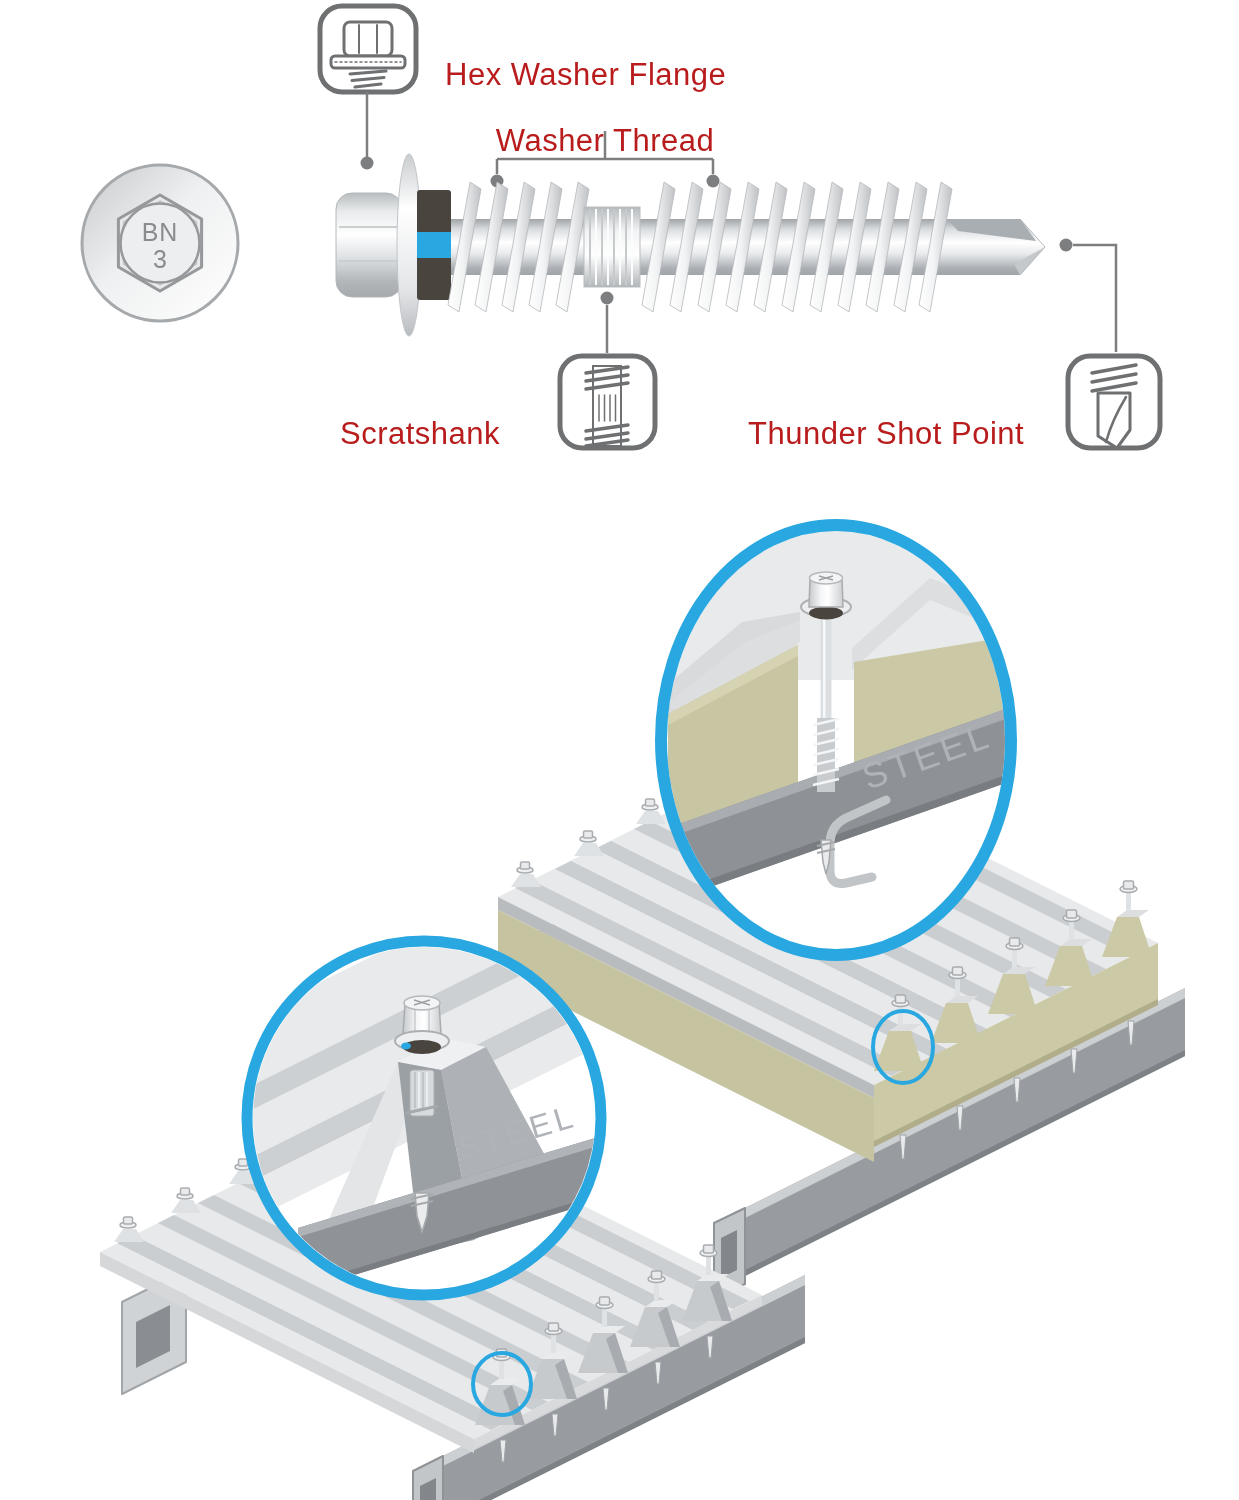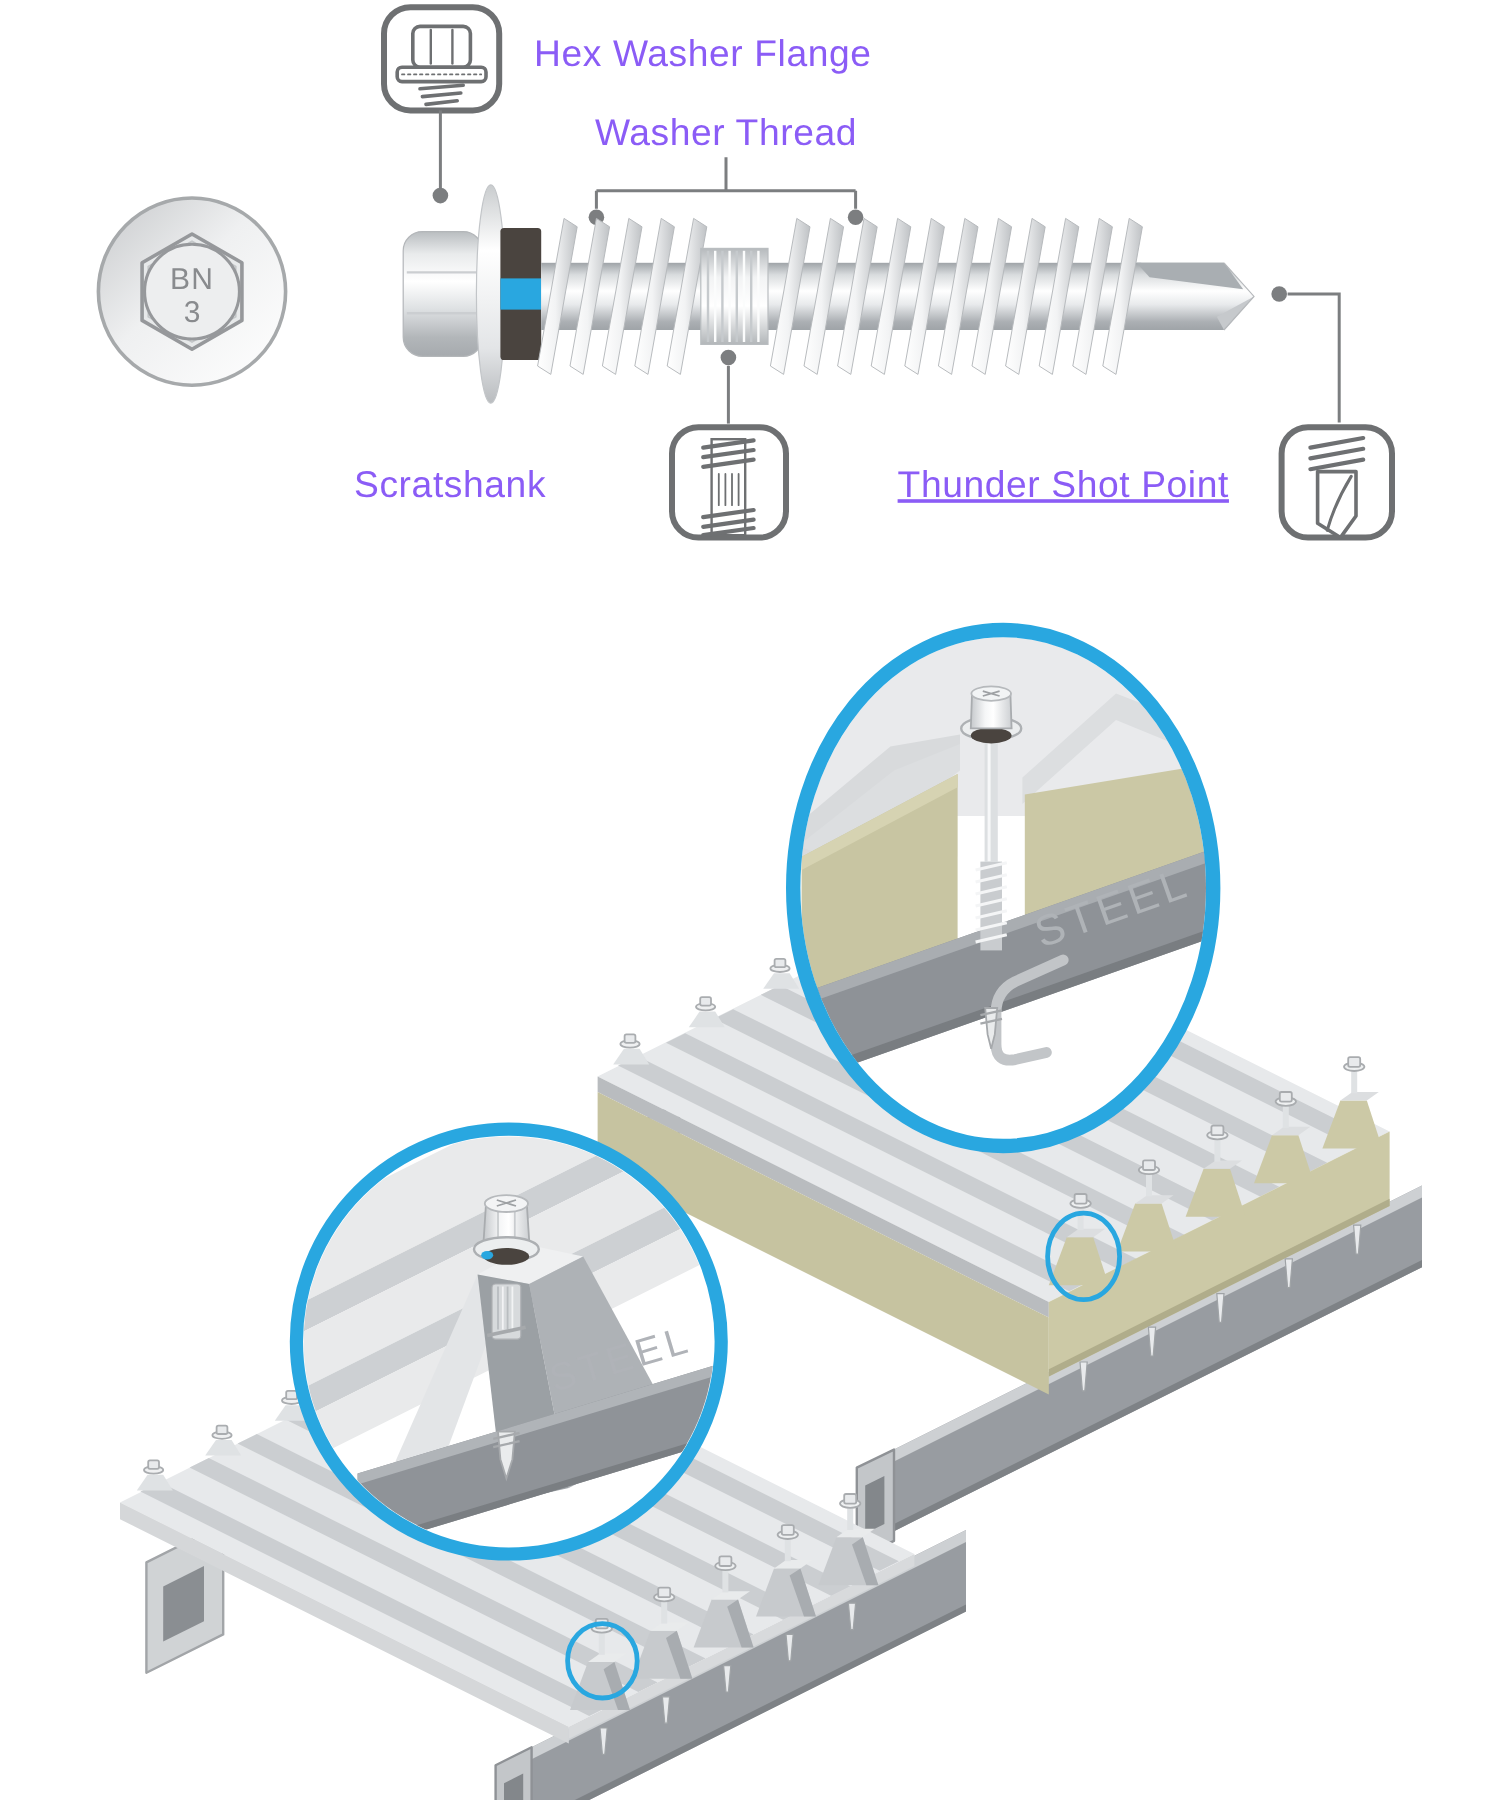--- a/index.html
+++ b/index.html
@@ -1,24 +1,24 @@
 <!DOCTYPE html>
 <html><head>
 <meta charset="utf-8">
 <style>
   html,body{margin:0;padding:0;background:#ffffff;}
   .stage{position:relative;width:1239px;height:1500px;background:#ffffff;overflow:hidden;
          font-family:"Liberation Sans",sans-serif;}
   svg.art{position:absolute;left:0;top:0;width:1239px;height:1500px;
           font-family:"Liberation Sans",sans-serif;}
-  .lbl{position:absolute;color:#8b5cf6;font-size:31px;letter-spacing:0.5px;white-space:nowrap;}
+  .lbl{position:absolute;color:#b91c1c;font-size:31px;letter-spacing:0.5px;white-space:nowrap;margin-top:30px;}
   .lbl-hex{left:445px;top:27px;}
   .lbl-double{left:445px;top:93px;width:320px;text-align:center;}
-  .lbl-scrat{left:295px;top:386px;width:250px;text-align:left;}
-  .lbl-thunder{left:748px;top:386px;text-decoration:underline;}
+  .lbl-scrat{left:295px;top:386px;width:250px;text-align:center;}
+  .lbl-thunder{left:748px;top:386px;}
   text{font-family:"Liberation Sans",sans-serif;}
 </style>
 </head>
 <body>
 
 <div class="stage">
 
 <svg class="art" viewBox="0 0 1239 1500" aria-hidden="true">
   <defs>
     <linearGradient id="gCircle" x1="0" y1="0" x2="1" y2="1">

